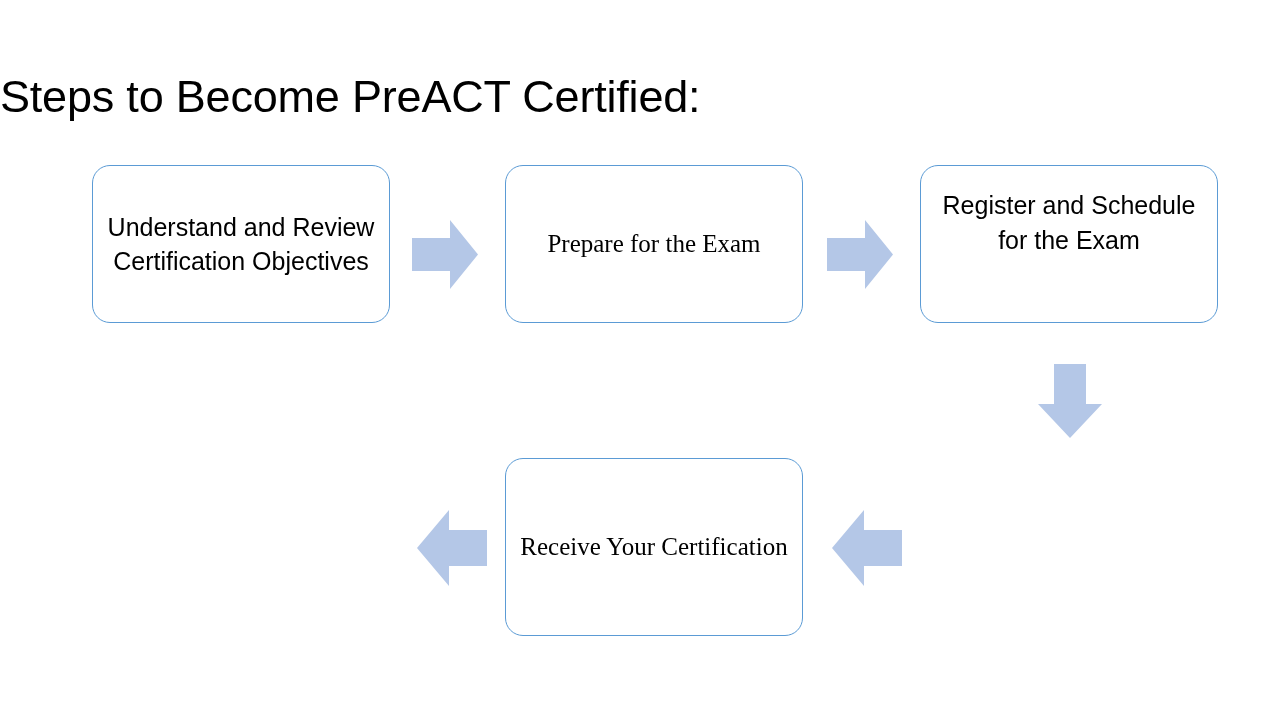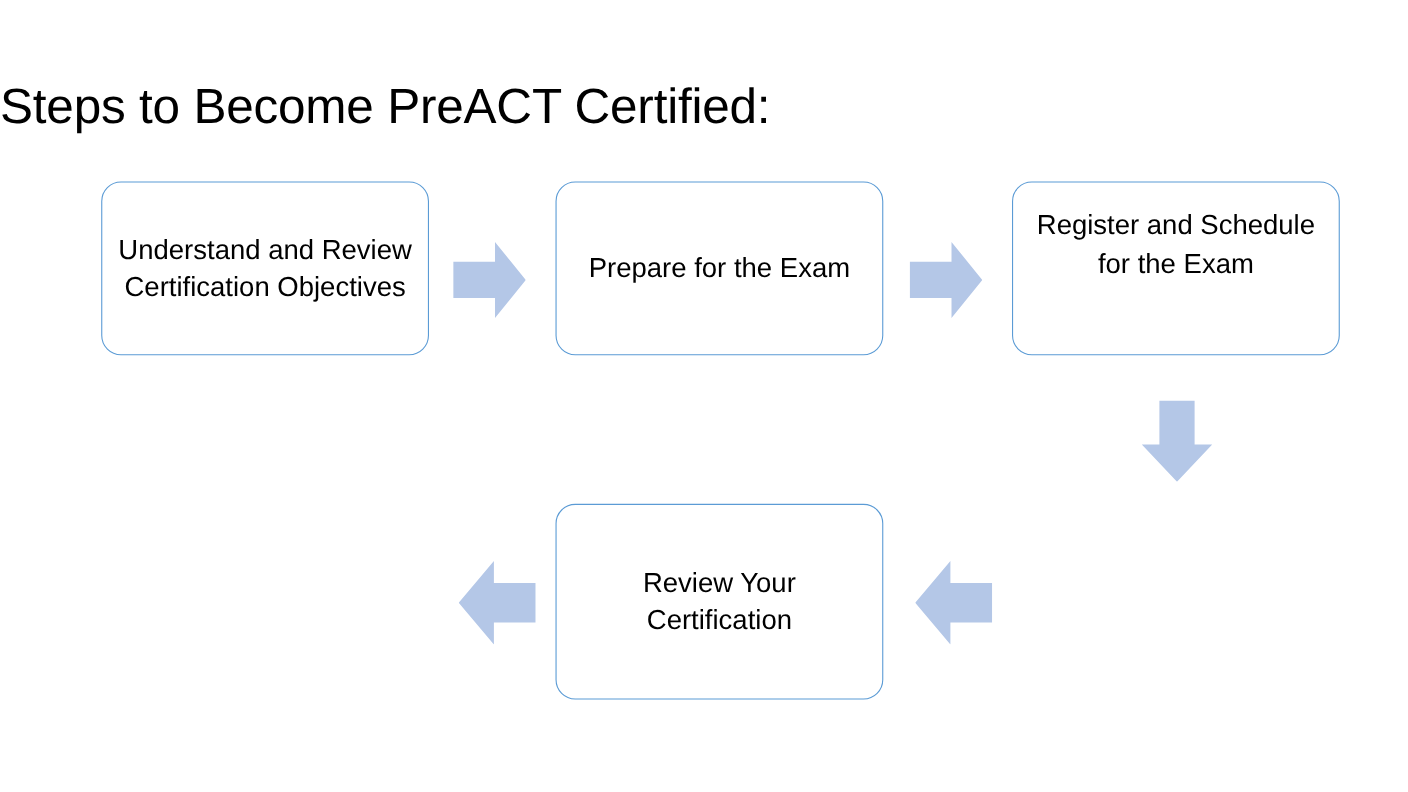--- a/index.html
+++ b/index.html
@@ -54,21 +54,21 @@
     font-size: 25px;
     line-height: 1.38;
     color: #000000;
     white-space: pre-line;
   }
 
   
   .box-r1 { top: 165px; height: 158px; width: 298px; }
   .box-r2 { top: 458px; height: 178px; width: 298px; }
   .col-1 { left: 92px; }
-  .col-2 { left: 505px; }
+  .col-2 { left: 505px; font-family: Liberation Serif, serif; }
   .col-3 { left: 920px; }
 
   
   .align-top  { align-items: flex-start; padding-top: 22px; }
   .align-mid  { align-items: center; }
 
   
   .arrow {
     position: absolute;
     display: block;
@@ -119,21 +119,21 @@
   </div>
 
 
   <div class="arrow arrow-l2">
     <svg width="70" height="76" viewBox="0 0 70 76" xmlns="http://www.w3.org/2000/svg" aria-hidden="true">
       <polygon points="70,20 32,20 32,0 0,38 32,76 32,56 70,56" fill="#B4C7E7"></polygon>
     </svg>
   </div>
 
   <div class="step-box box-r2 col-2 align-mid">
-    <div class="step-label">Review Your Certification</div>
+    <div class="step-label">Receive Your Certification</div>
   </div>
 
   <div class="arrow arrow-l1">
     <svg width="70" height="76" viewBox="0 0 70 76" xmlns="http://www.w3.org/2000/svg" aria-hidden="true">
       <polygon points="70,20 32,20 32,0 0,38 32,76 32,56 70,56" fill="#B4C7E7"></polygon>
     </svg>
   </div>
 
 
 </div>

